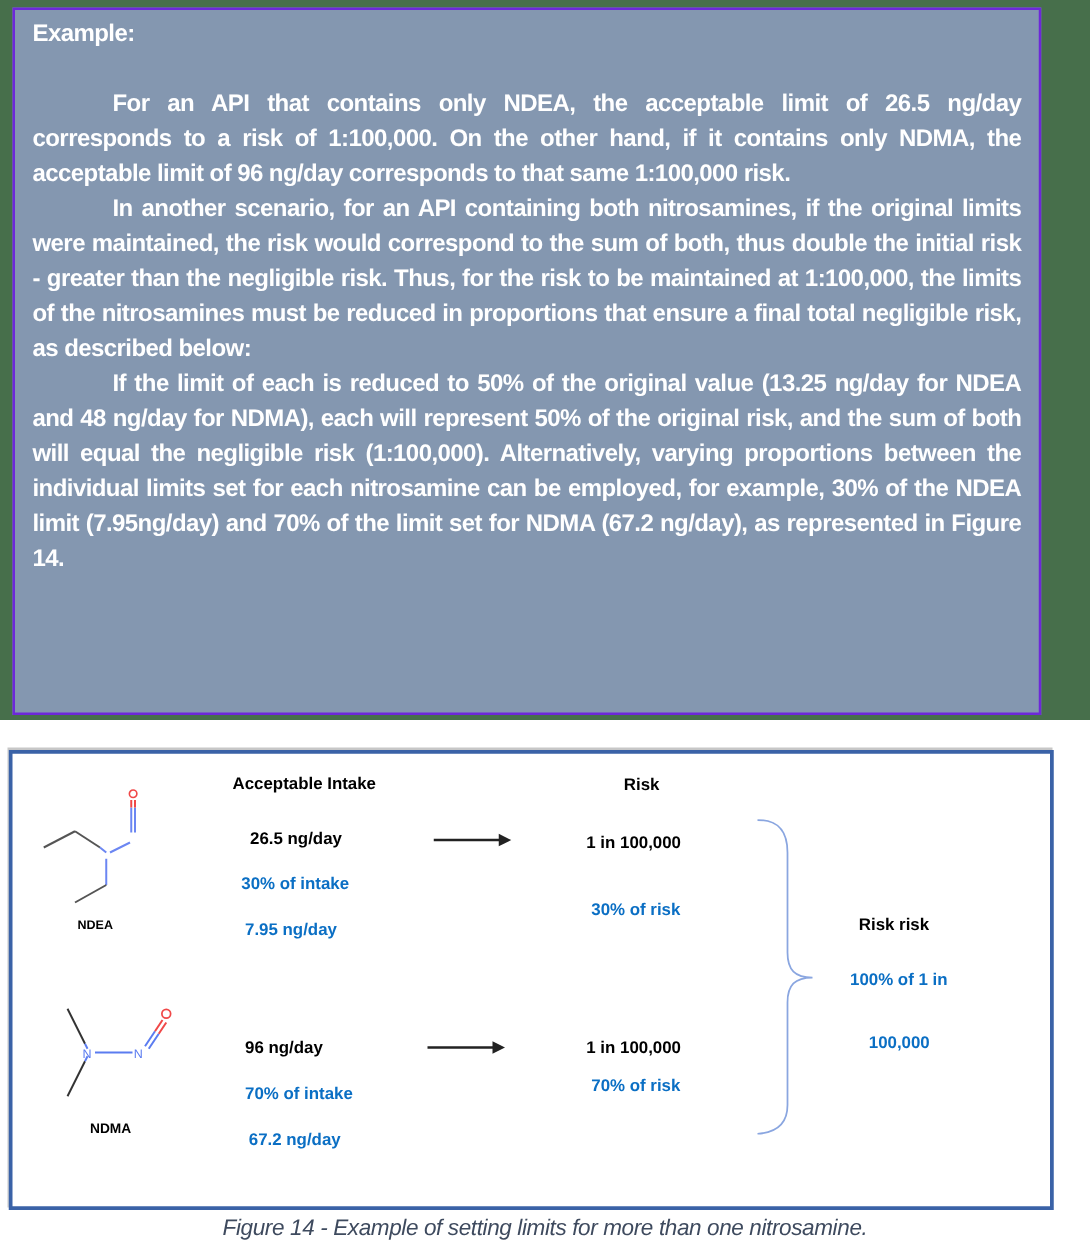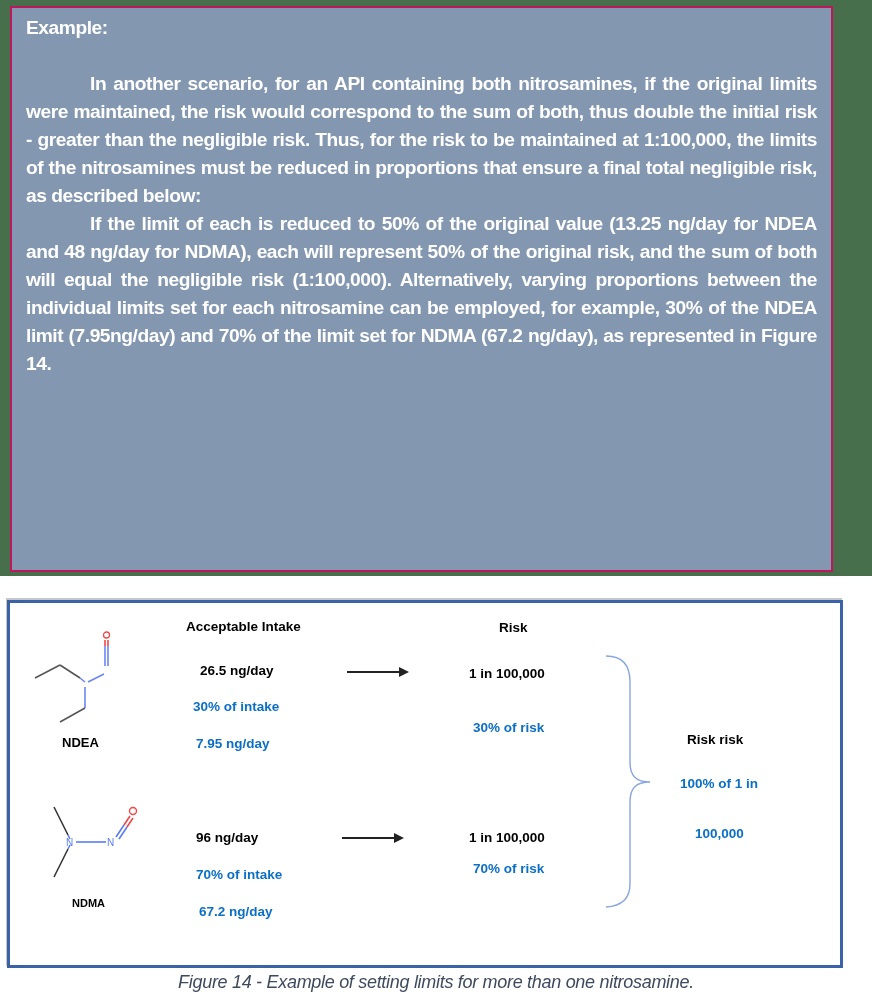--- a/index.html
+++ b/index.html
@@ -1,20 +1,20 @@
 <!DOCTYPE html>
 <html><head>
 <meta charset="utf-8">
 <style>
   html, body { margin:0; padding:0; }
   body { width:872px; height:1000px; background:#ffffff; position:relative; overflow:hidden;
          font-family:"Liberation Sans", sans-serif; }
   .top-band { position:absolute; left:0; top:0; width:872px; height:576px; background:#476f4b; }
   .example-box { position:absolute; left:10px; top:6px; width:819px; height:562px;
-                 background:#8497b0; border:2px solid #be185d; box-sizing:content-box; }
+                 background:#8497b0; border:2px solid #6d28d9; box-sizing:content-box; }
   .example-inner { padding:6px 14px 0 14px; color:#ffffff; font-weight:bold;
                    font-size:19.2px; line-height:28px; letter-spacing:-0.45px; }
   .example-title { margin:0 0 28px 0; }
   .para { text-align:justify; text-indent:64px; margin:0; }
   .fig-box { position:absolute; left:7px; top:600px; width:830px; height:362px;
              border:3px solid #3a62a7; background:#fff; box-shadow:-1px -2px 0 #c7c7c7; }
   .t { position:absolute; font-weight:bold; font-size:13.5px; white-space:nowrap; }
   .blk { color:#000; }
   .blu { color:#0b6fc4; }
   .caption { position:absolute; left:0; top:972px; width:872px; text-align:center;
@@ -22,41 +22,42 @@
   svg { position:absolute; overflow:visible; }
 </style>
 </head>
 <body>
 
 <div class="top-band"></div>
 
 <div class="example-box">
   <div class="example-inner">
     <p class="example-title">Example:</p>
+    <p class="para">For an API that contains only NDEA, the acceptable limit of 26.5 ng/day corresponds to a risk of 1:100,000. On the other hand, if it contains only NDMA, the acceptable limit of 96 ng/day corresponds to that same 1:100,000 risk.</p>
     <p class="para">In another scenario, for an API containing both nitrosamines, if the original limits were maintained, the risk would correspond to the sum of both, thus double the initial risk - greater than the negligible risk. Thus, for the risk to be maintained at 1:100,000, the limits of the nitrosamines must be reduced in proportions that ensure a final total negligible risk, as described below:</p>
     <p class="para">If the limit of each is reduced to 50% of the original value (13.25 ng/day for NDEA and 48 ng/day for NDMA), each will represent 50% of the original risk, and the sum of both will equal the negligible risk (1:100,000). Alternatively, varying proportions between the individual limits set for each nitrosamine can be employed, for example, 30% of the NDEA limit (7.95ng/day) and 70% of the limit set for NDMA (67.2 ng/day), as represented in Figure 14.</p>
   </div>
 </div>
 
 <div class="fig-box"></div>
 
 <svg style="left:30px;top:630px;" width="90" height="90" viewBox="0 0 90 90">
   <line x1="5" y1="48" x2="30" y2="35" stroke="#555" stroke-width="1.6"></line>
   <line x1="30" y1="35" x2="50" y2="48" stroke="#555" stroke-width="1.6"></line>
   <line x1="50" y1="48" x2="55" y2="52" stroke="#6b86f2" stroke-width="1.6"></line>
   <line x1="58" y1="52" x2="74" y2="44" stroke="#6b86f2" stroke-width="1.6"></line>
   <line x1="55" y1="57" x2="55" y2="78" stroke="#6b86f2" stroke-width="1.6"></line>
   <line x1="55" y1="78" x2="30" y2="92" stroke="#555" stroke-width="1.6"></line>
   <line x1="75" y1="16" x2="75" y2="36" stroke="#6b86f2" stroke-width="1.6"></line>
   <line x1="78" y1="16" x2="78" y2="36" stroke="#6b86f2" stroke-width="1.6"></line>
   <line x1="75" y1="10" x2="75" y2="16" stroke="#f04848" stroke-width="1.6"></line>
   <line x1="78" y1="10" x2="78" y2="16" stroke="#f04848" stroke-width="1.6"></line>
   <circle cx="76.5" cy="5" r="3" fill="none" stroke="#f04848" stroke-width="1.3"></circle>
 </svg>
-<div class="t blk" style="left:62px;top:735px;font-size:13px;">NDEA</div>
+<div class="t blk" style="left:62px;top:735px;font-size:10px;">NDEA</div>
 
 <svg style="left:50px;top:805px;" width="100" height="80" viewBox="0 0 100 80">
   <line x1="4" y1="2" x2="18" y2="30" stroke="#333" stroke-width="1.6"></line>
   <line x1="18" y1="44" x2="4" y2="72" stroke="#333" stroke-width="1.6"></line>
   <line x1="18" y1="30" x2="20" y2="34" stroke="#5b7cf0" stroke-width="1.6"></line>
   <line x1="20" y1="40" x2="18" y2="44" stroke="#5b7cf0" stroke-width="1.6"></line>
   <text x="16" y="41" font-size="10" fill="#5b7cf0" font-family="Liberation Sans, sans-serif">N</text>
   <line x1="26" y1="37" x2="56" y2="37" stroke="#5b7cf0" stroke-width="1.6"></line>
   <text x="57" y="41" font-size="10" fill="#5b7cf0" font-family="Liberation Sans, sans-serif">N</text>
   <line x1="66" y1="32" x2="74" y2="20" stroke="#5b7cf0" stroke-width="1.6"></line>

